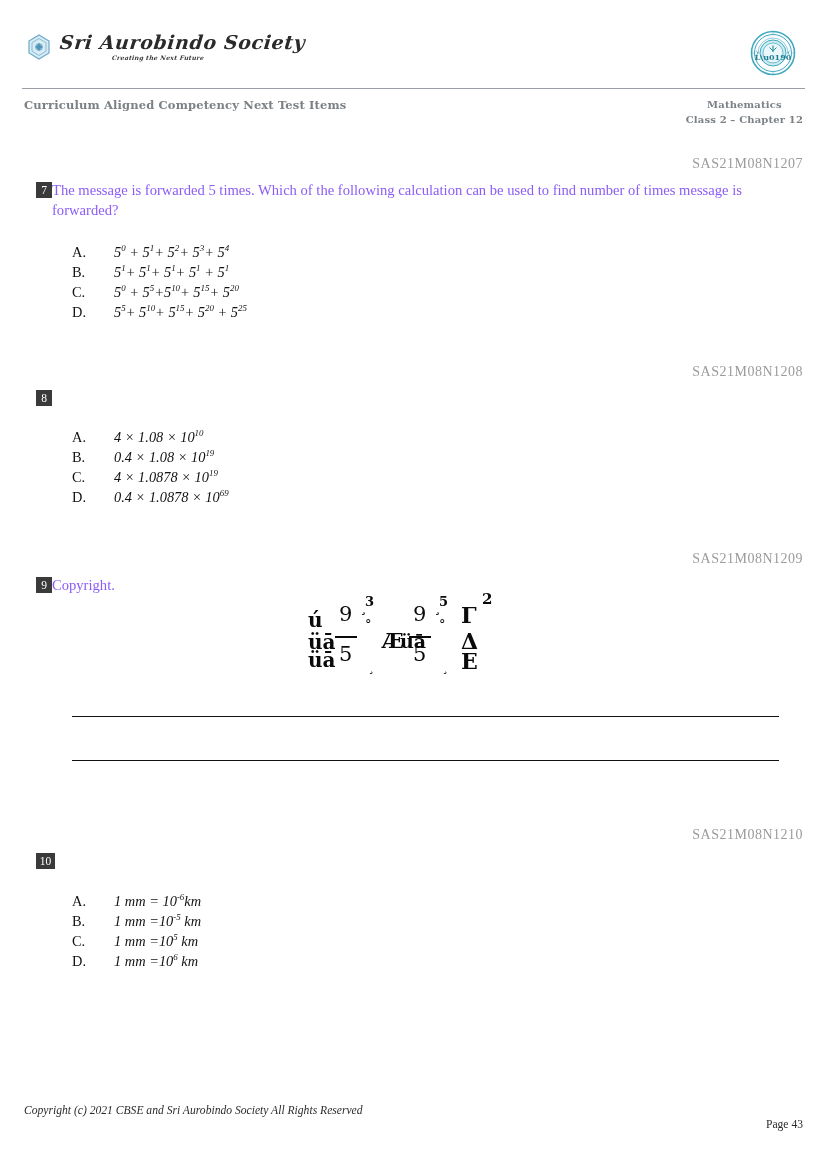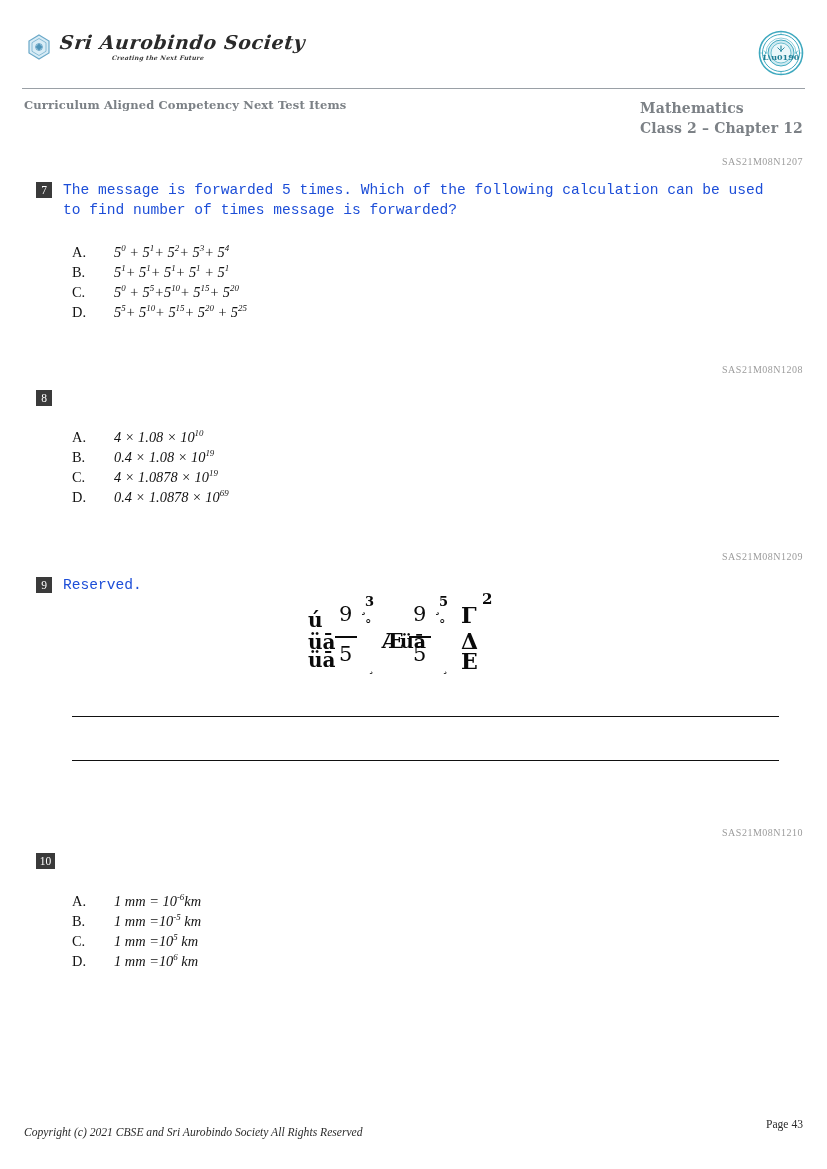--- a/index.html
+++ b/index.html
@@ -62,21 +62,21 @@
     font-weight: 700;
     color: #3a3a3a;
     letter-spacing: 0.2px;
     margin-top: 2px;
     margin-left: 52px;
     transform: skewX(-6deg);
   }
 
   .cbse-seal {
     position: absolute;
-    right: 22px;
+    right: 30px;
     top: 29px;
     width: 48px;
     height: 48px;
   }
 
   .rule {
     position: absolute;
     left: 22px;
     right: 22px;
     top: 88px;
@@ -91,41 +91,41 @@
     font-family: "DejaVu Serif", serif;
     font-size: 11.5px;
     font-weight: 700;
     color: #7c8186;
     letter-spacing: 0.15px;
   }
   .subhead-right {
     position: absolute;
     right: 24px;
     top: 98px;
-    text-align: left;
+    text-align: center;
     font-family: "DejaVu Serif", serif;
-    font-size: 14px;
+    font-size: 10px;
     font-weight: 700;
     color: #7c8186;
     line-height: 1.45;
     letter-spacing: 0.15px;
   }
 
   
   .qblock {
     position: absolute;
     left: 0;
     right: 0;
   }
   .qcode {
     position: absolute;
     right: 24px;
     top: 0;
     font-family: "Liberation Serif", serif;
-    font-size: 10px;
+    font-size: 14px;
     color: #9b9b9b;
     letter-spacing: 0.5px;
   }
   .qrow {
     position: absolute;
     left: 36px;
     right: 44px;
     top: 24px;
     display: flex;
     align-items: flex-start;
@@ -139,25 +139,24 @@
     font-family: "Liberation Serif", serif;
     font-size: 11.5px;
     line-height: 16px;
     text-align: center;
     margin-top: 2px;
   }
   .qnum.wide {
     width: 19px;
   }
   .qtext {
-    margin-left: 11px;
-    font-family: Liberation Mono, monospace;
+    font-family: Liberation Serif, serif;
     font-size: 14.6px;
     line-height: 1.38;
-    color: #1d4ed8;
+    color: #8b5cf6;
   }
 
   .options {
     position: absolute;
     left: 72px;
     top: 0;
   }
   .opt {
     display: flex;
     align-items: baseline;
@@ -213,21 +212,21 @@
     left: 72px;
     right: 48px;
     height: 0;
     border-top: 1.6px solid #111111;
   }
 
   
   .footer-left {
     position: absolute;
     left: 24px;
-    bottom: 30px;
+    bottom: 52px;
     font-family: "Liberation Serif", serif;
     font-style: italic;
     font-size: 11.6px;
     color: #2b2b2b;
   }
   .footer-right {
     position: absolute;
     right: 24px;
     bottom: 38px;
     font-family: "Liberation Serif", serif;
@@ -335,21 +334,21 @@
     <div class="opt">
       <span class="opt-letter">D.</span>
       <span class="opt-body">0.4 × 1.0878 × 10<sup>69</sup></span>
     </div>
   </div>
 
   <div class="qblock" style="top:551px;">
     <div class="qcode">SAS21M08N1209</div>
     <div class="qrow">
       <span class="qnum">9</span>
-      <span class="qtext">Reserved.</span>
+      <span class="qtext">Copyright.</span>
     </div>
   </div>
 
   <div class="expr">
 
     <span class="expr-glyph" style="left:0px; top:18px; font-size:20px;">ú</span>
     <span class="expr-glyph" style="left:0px; top:40px; font-size:20px;">üā</span>
     <span class="expr-glyph" style="left:0px; top:58px; font-size:20px;">üā</span>
     <span class="expr-glyph" style="left:0px; top:24px; font-size:19px; opacity:0;">üï</span>
 

